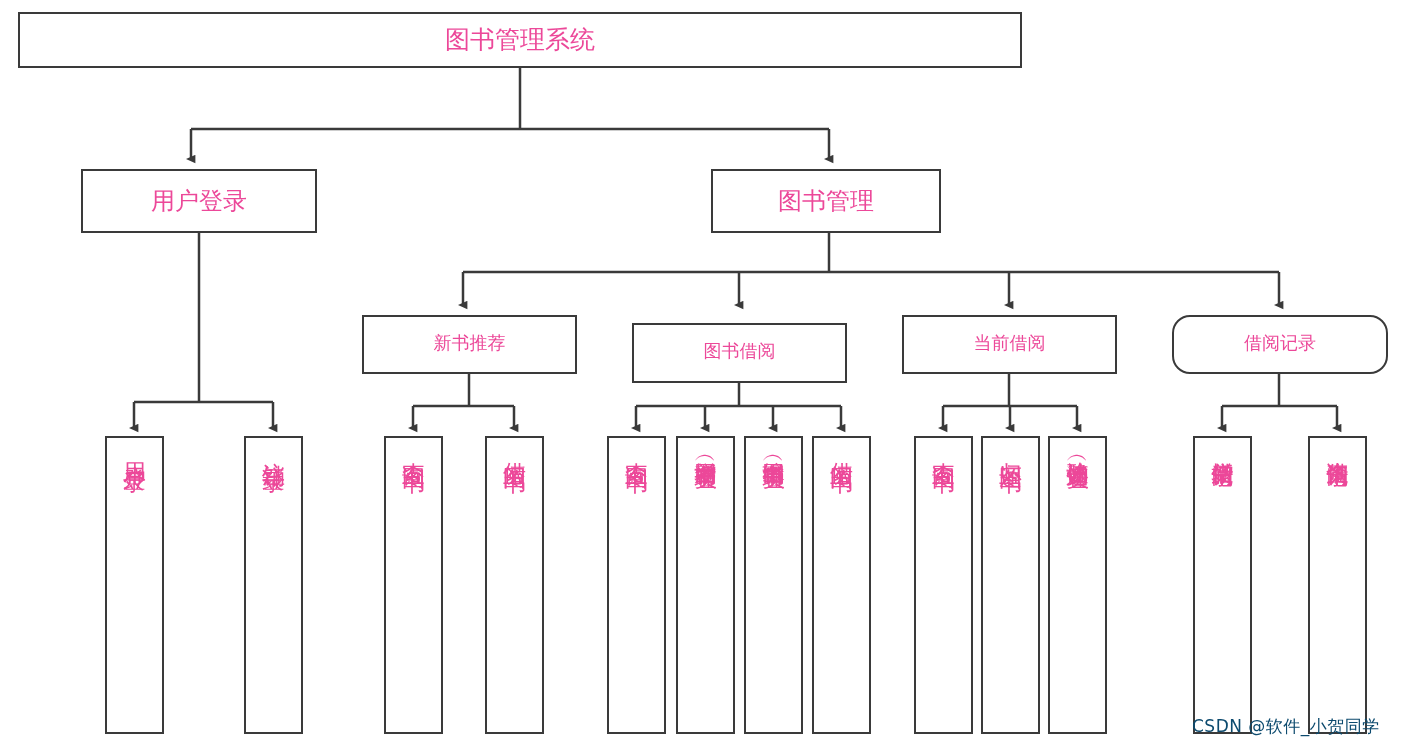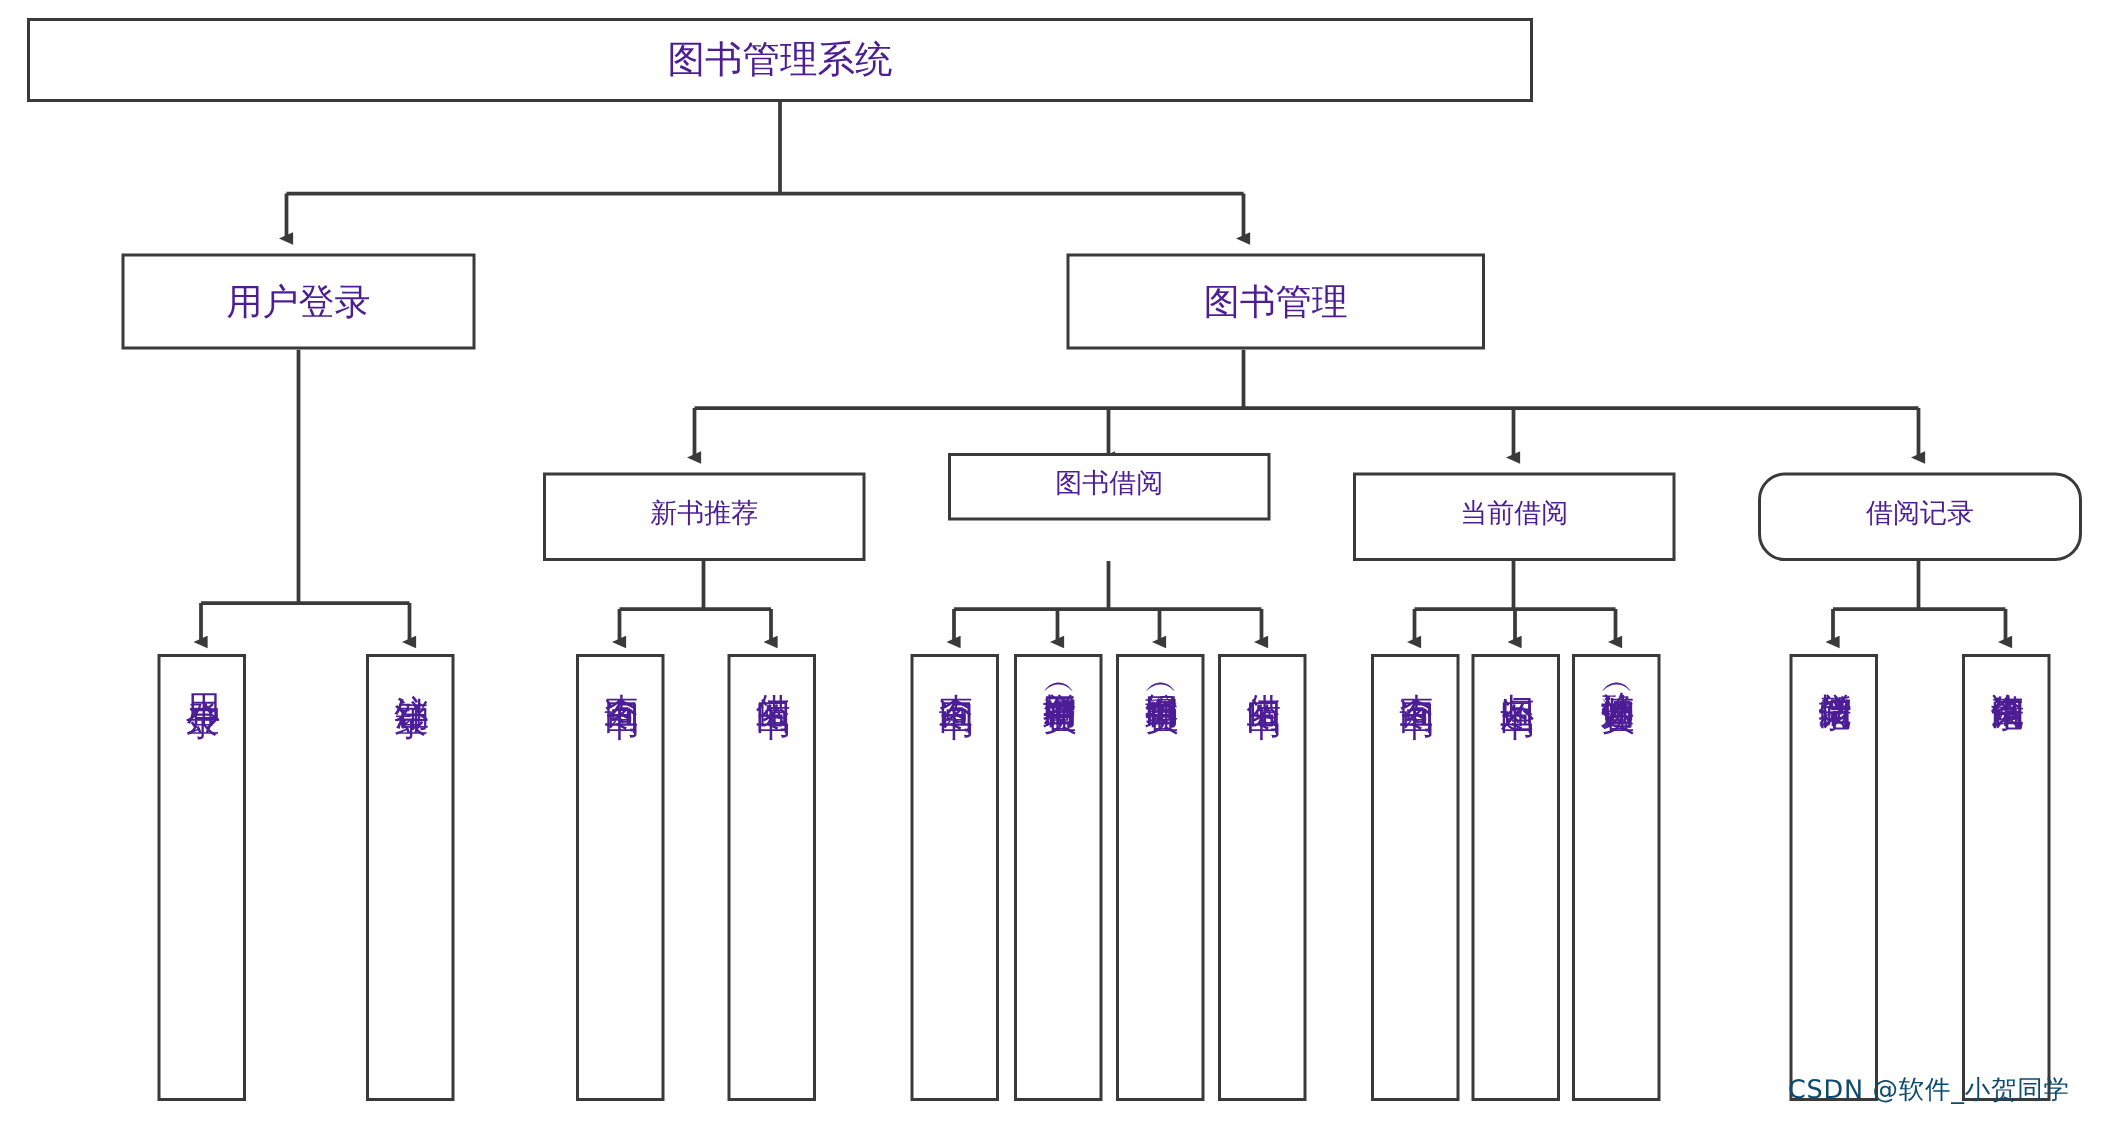--- a/index.html
+++ b/index.html
@@ -26,21 +26,21 @@
     pointer-events: none;
   }
   .node {
     position: absolute;
     box-sizing: border-box;
     border: 2.5px solid #3a3a3a;
     background: #ffffff;
     display: flex;
     align-items: center;
     justify-content: center;
-    color: #4c1d95;
+    color: #ec4899;
   }
   .node-label {
     display: block;
     text-align: center;
     line-height: 1.18;
     white-space: nowrap;
   }
   .node.root .node-label { font-size: 25px; }
   .node.level2 .node-label { font-size: 24px; }
   .node.level3 .node-label { font-size: 18px; font-family: Liberation Mono, monospace; }
@@ -125,28 +125,28 @@
     </g>
   </svg>
 
   <div class="node root" style="left:18px; top:12px; width:1004px; height:56px;">
     <span class="node-label">图书管理系统</span>
   </div>
 
   <div class="node level2" style="left:81px; top:169px; width:236px; height:64px;">
     <span class="node-label">用户登录</span>
   </div>
-  <div class="node level2" style="left:711px; top:169px; width:279px; height:64px;">
+  <div class="node level2" style="left:711px; top:169px; width:230px; height:64px;">
     <span class="node-label">图书管理</span>
   </div>
 
   <div class="node level3" style="left:362px; top:315px; width:215px; height:59px;">
     <span class="node-label">新书推荐</span>
   </div>
-  <div class="node level3" style="left:632px; top:302px; width:215px; height:45px;">
+  <div class="node level3" style="left:632px; top:323px; width:215px; height:60px;">
     <span class="node-label">图书借阅</span>
   </div>
   <div class="node level3" style="left:902px; top:315px; width:215px; height:59px;">
     <span class="node-label">当前借阅</span>
   </div>
   <div class="node level3" style="left:1172px; top:315px; width:216px; height:59px;border-radius:18px;">
     <span class="node-label">借阅记录</span>
   </div>
 
   <div class="node leaf" style="left:105px; top:436px; width:59px; height:298px;">

